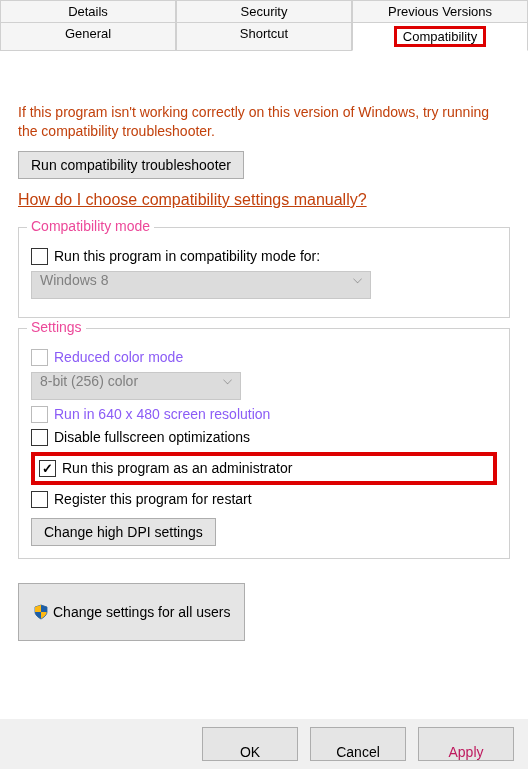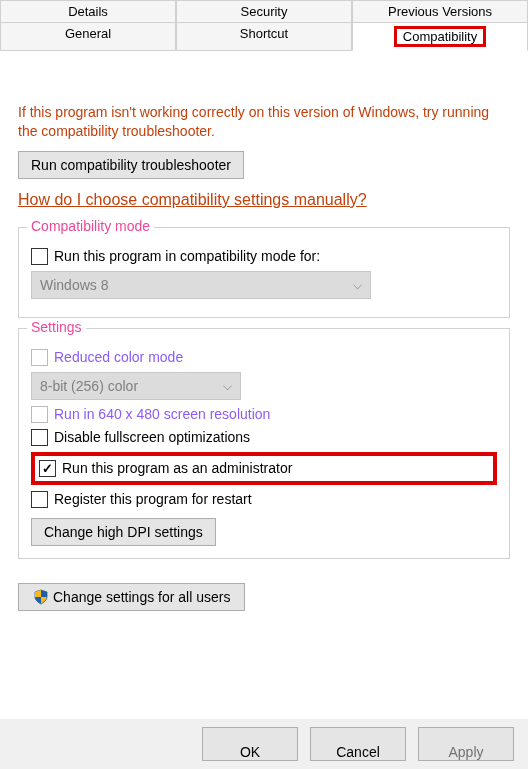--- a/index.html
+++ b/index.html
@@ -48,21 +48,21 @@
   }
   .intro { font-size: 14px; line-height: 1.35; margin-bottom: 10px; color: #c2410c; margin-top: 36px;}
   .btn {
     background: #e5e5e5;
     border: 1px solid #adadad;
     padding: 5px 12px;
     font-size: 14px;
     cursor: pointer;
     font-family: inherit;
   }
-  .btn:disabled { color: #737373; }
+  .btn:disabled { color: #be185d; }
   .link {
     color: #c2410c;
     text-decoration: underline;
     font-size: 16px;
     display: inline-block;
     margin-top: 12px;
     margin-bottom: 8px;
     cursor: pointer;
   }
   .group {
@@ -102,42 +102,41 @@
   .chk-label { font-size: 14px; }
   .chk-label.disabled { color: #8b5cf6; }
   .select-fake {
     margin-top: 6px;
     margin-bottom: 6px;
     width: 340px;
     height: 28px;
     background: #dcdcdc;
     border: 1px solid #c8c8c8;
     display: flex;
-    align-items: center;
     justify-content: space-between;
     padding: 0 8px;
     color: #808080;
     font-size: 14px;
   }
   .select-fake.sm { width: 210px; }
   .chev { color: #808080; font-size: 12px; }
   .red-row-box {
     border: 4px solid #d00;
     padding: 2px 4px;
     margin: 2px 0;
   }
   .dpi-btn-wrap { margin-top: 10px; }
   .allusers-btn {
     margin: 16px 0 0 18px;
     display: inline-flex;
     align-items: center;
     gap: 4px;
     background: #e5e5e5;
     border: 1px solid #adadad;
-    padding: 5px 14px;
+    padding: 20px 14px;
     font-size: 14px;
     cursor: pointer;
   }
   .shield {
     width: 16px; height: 16px;
     display: inline-block;
   }
   .footer {
     position: absolute;
     bottom: 0;

